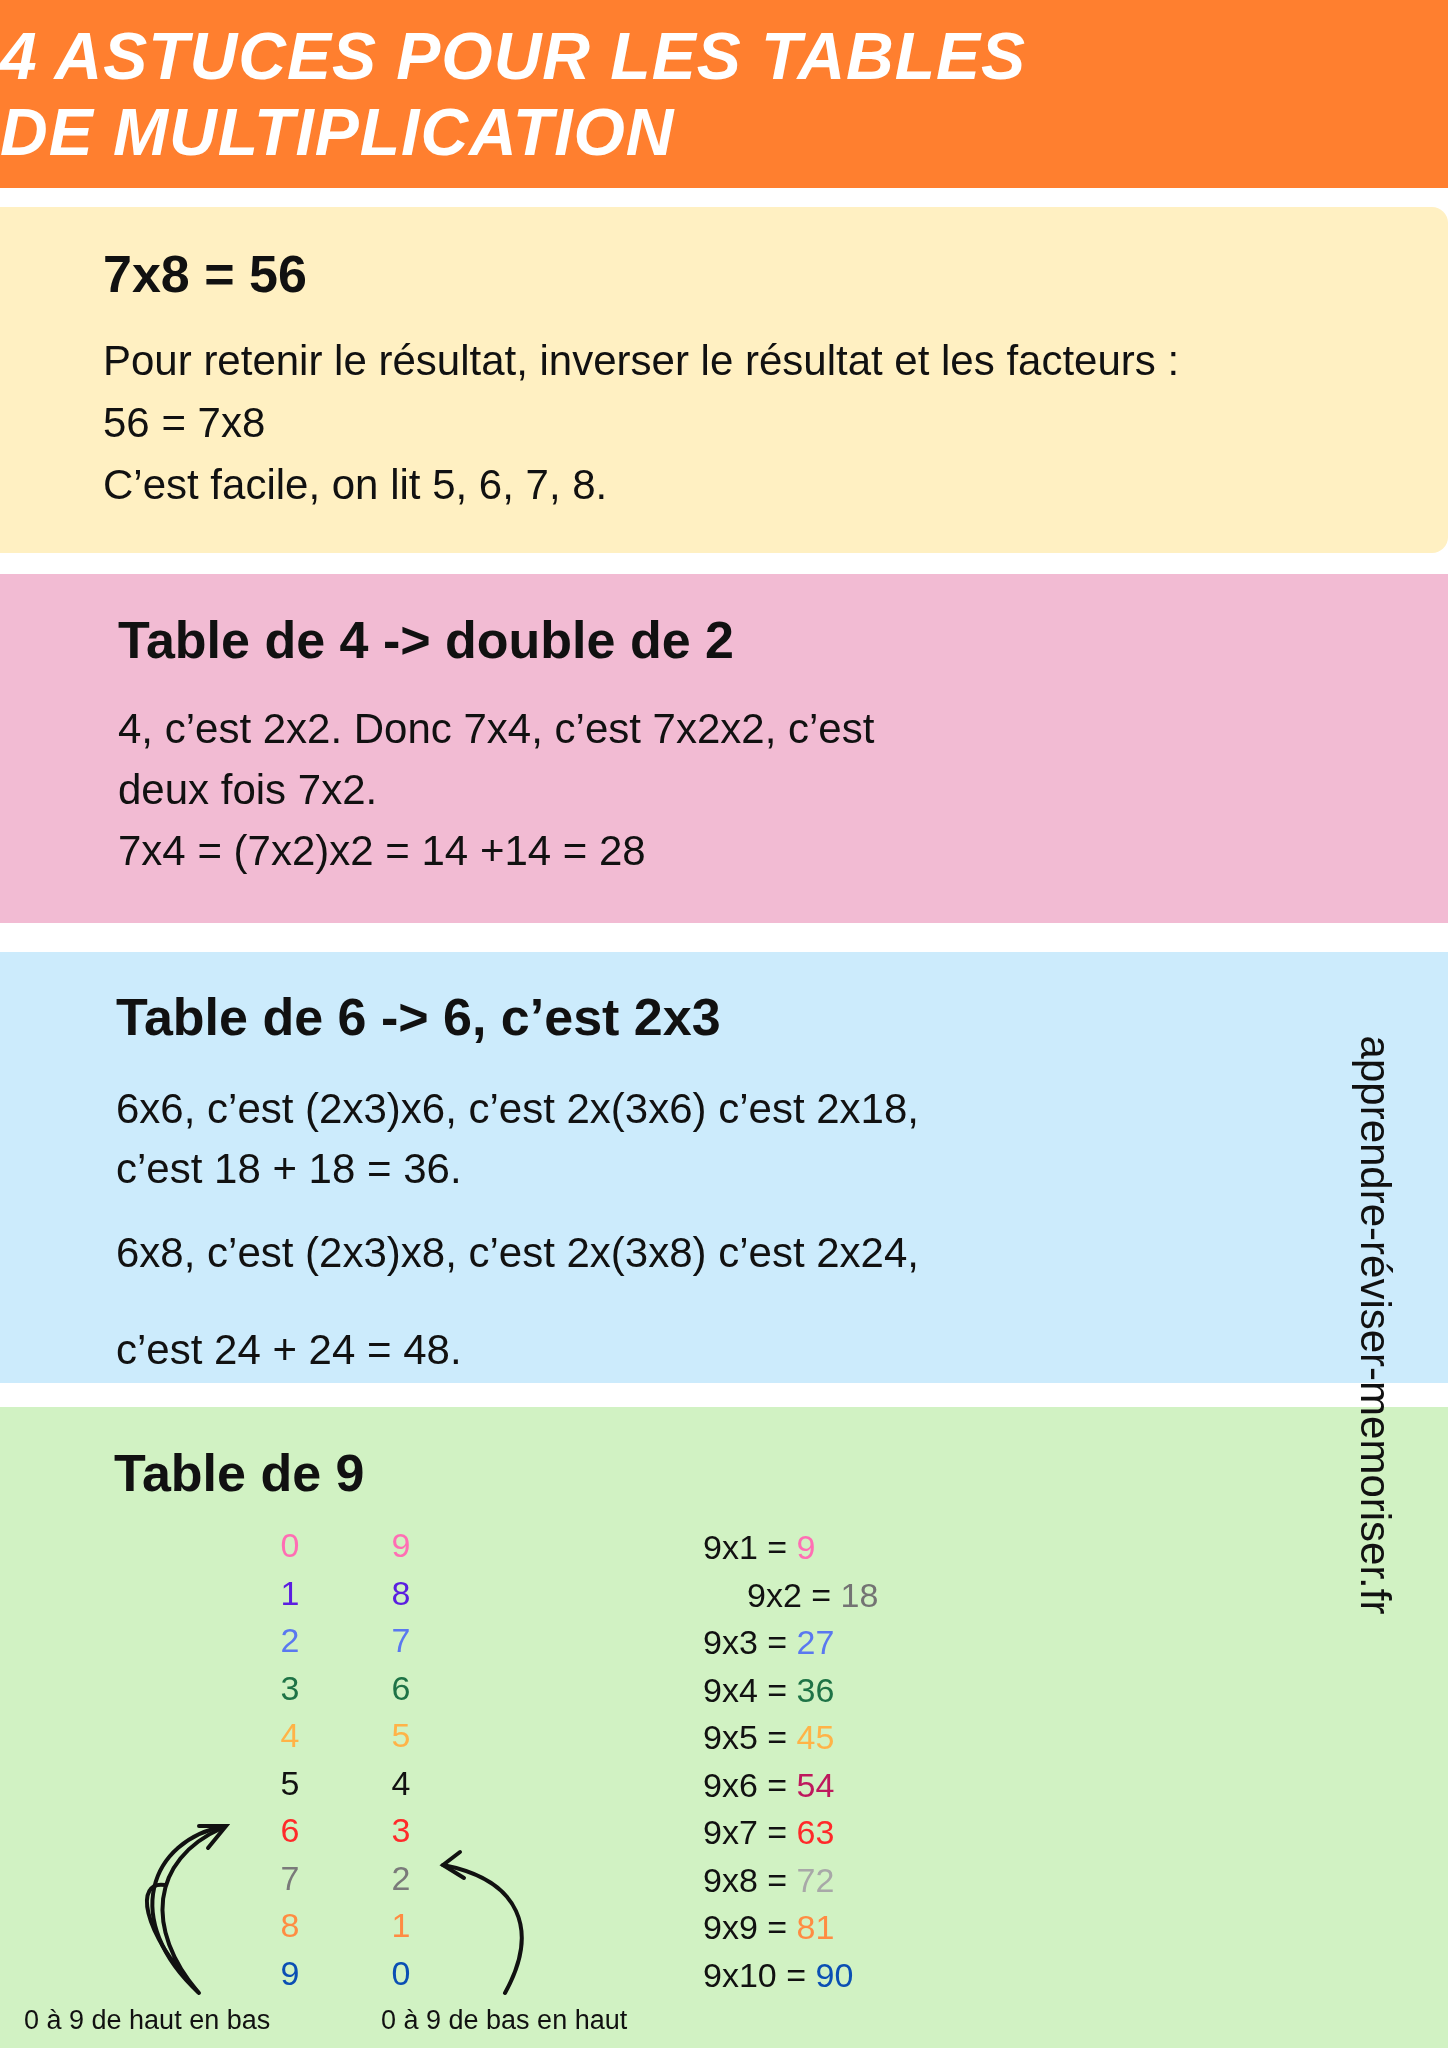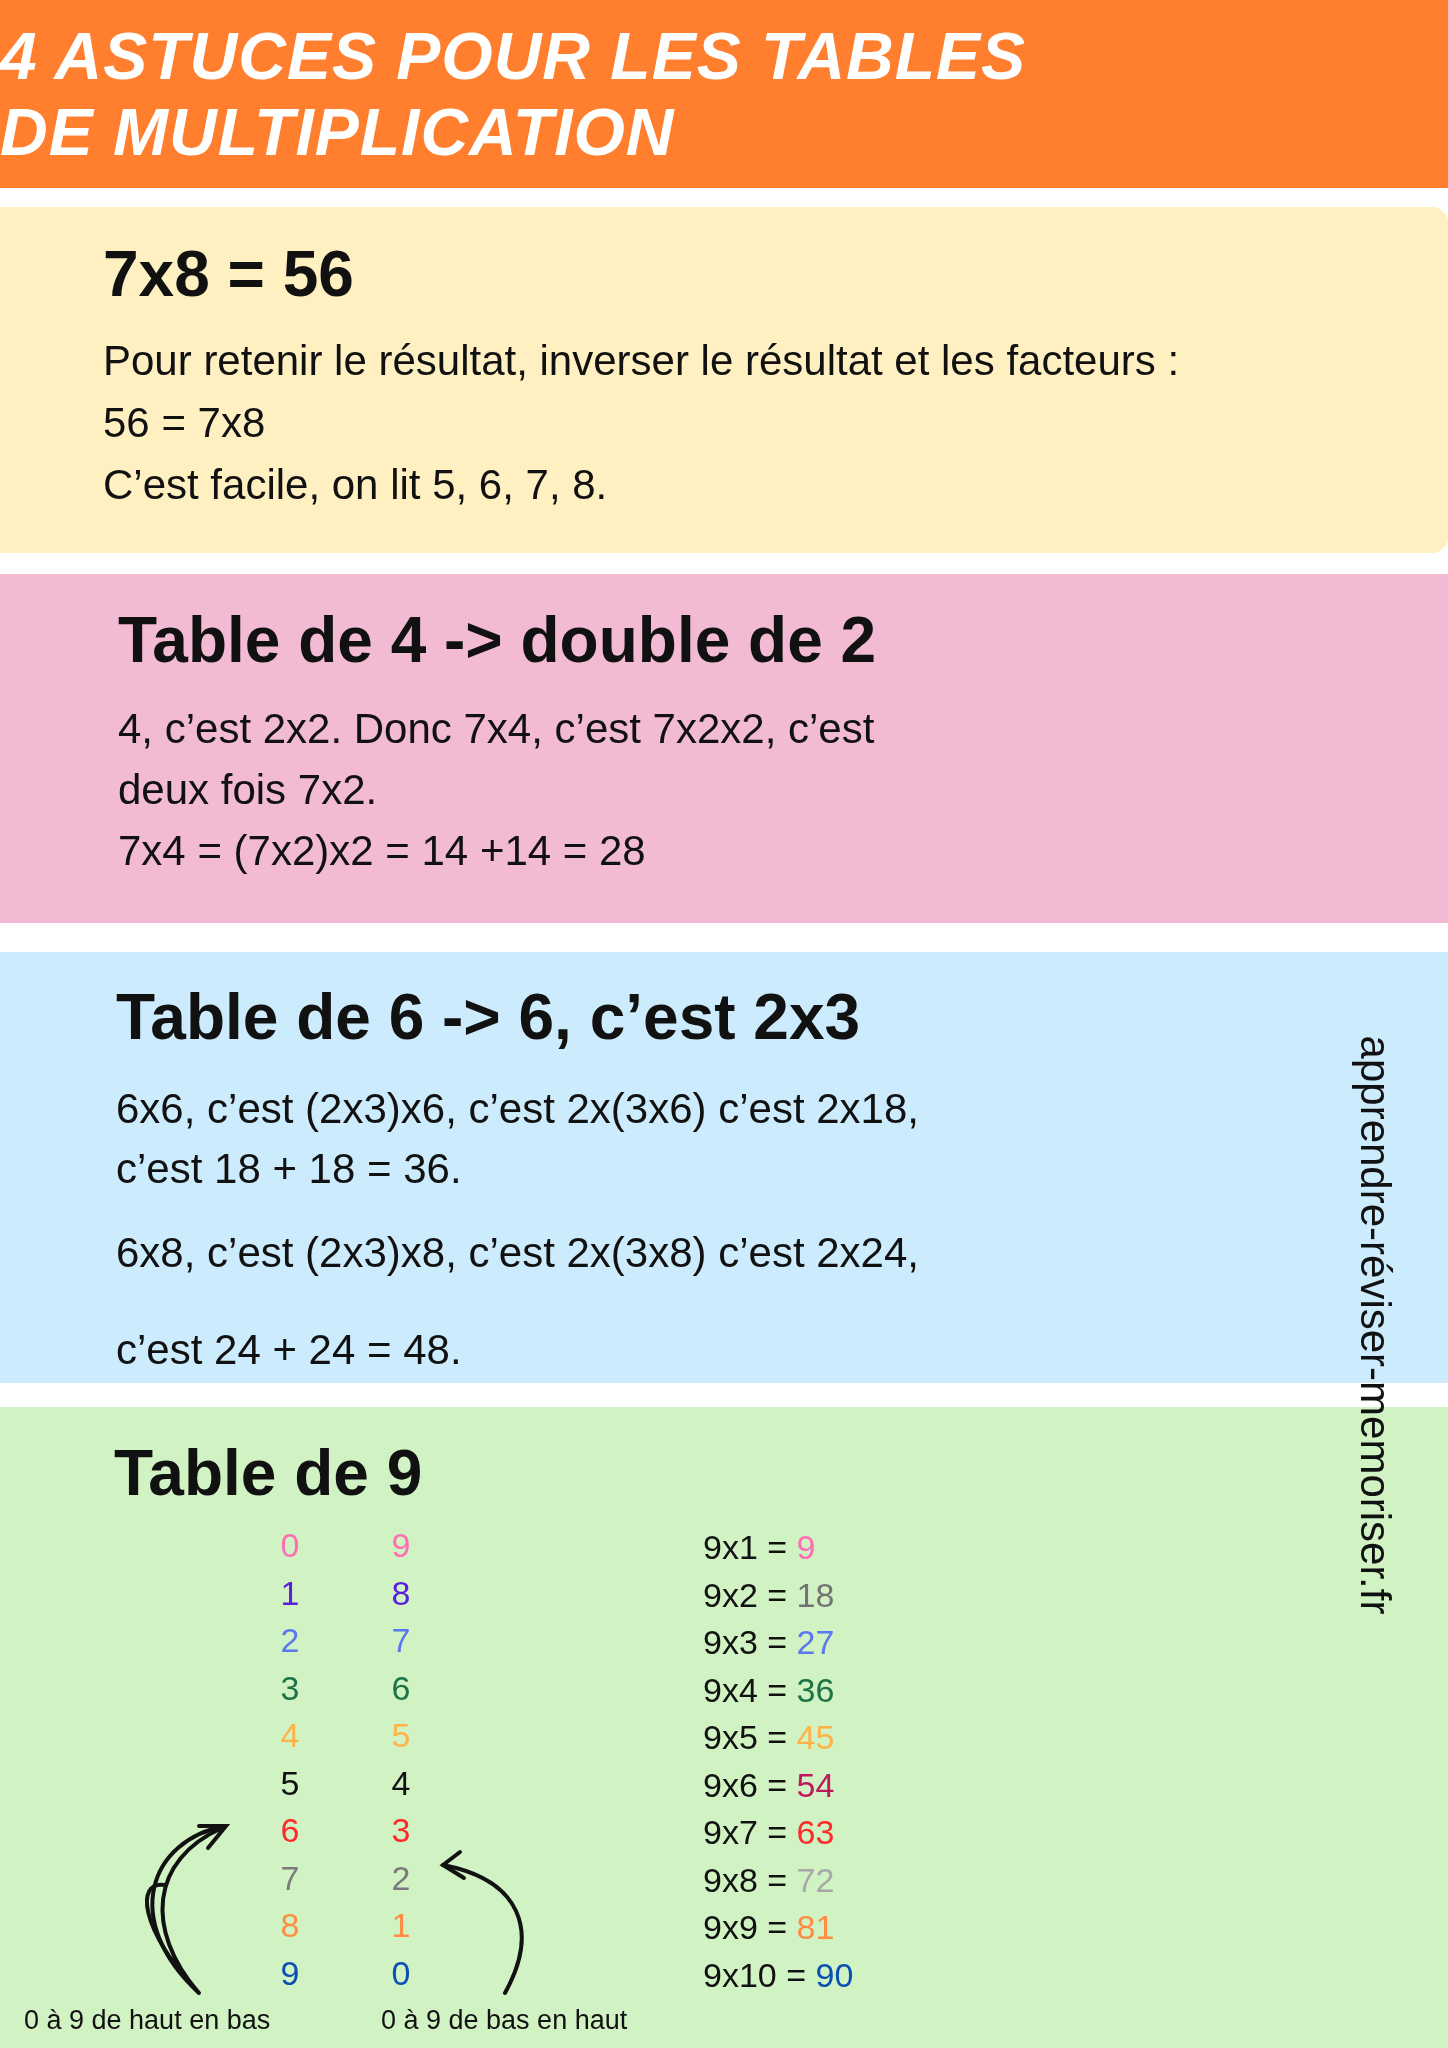--- a/index.html
+++ b/index.html
@@ -17,21 +17,21 @@
   .header .line {
     color:#ffffff; font-weight:bold; font-size:66px; line-height:76px;
     letter-spacing:1px;
   }
   .band { position:absolute; left:0; width:1448px; }
   .band.yellow { top:207px; height:346px; background:#fff0c2; border-radius:0 16px 16px 0; }
   .band.pink { top:574px; height:349px; background:#f2bbd3; }
   .band.blue { top:952px; height:431px; background:#ccebfc; }
   .band.green { top:1407px; height:641px; background:#d1f2c3; }
 
-  .title { position:absolute; font-weight:bold; font-size:64px; line-height:60px; }
+  .title { position:absolute; font-weight:bold; font-size:52px; line-height:60px; }
   .para { position:absolute; font-size:42px; line-height:61px; }
 
   .vtext {
     position:absolute; left:1347px; top:980px; width:56px; height:690px;
     display:flex; align-items:center; justify-content:center;
   }
   .vtext span {
     display:block; transform:rotate(90deg); white-space:nowrap;
     font-size:42px; color:#111;
   }
@@ -90,21 +90,21 @@
     <div class="digit" style="left: 381px; top: 1667.5px; color: rgb(30, 115, 70);">6</div>
     <div class="digit" style="left: 381px; top: 1715px; color: rgb(255, 179, 71);">5</div>
     <div class="digit" style="left: 381px; top: 1762.5px; color: rgb(17, 17, 17);">4</div>
     <div class="digit" style="left: 381px; top: 1810px; color: rgb(255, 42, 42);">3</div>
     <div class="digit" style="left: 381px; top: 1857.5px; color: rgb(122, 122, 122);">2</div>
     <div class="digit" style="left: 381px; top: 1905px; color: rgb(255, 140, 66);">1</div>
     <div class="digit" style="left: 381px; top: 1952.5px; color: rgb(10, 79, 180);">0</div>
   </div>
 <div id="equations">
     <div class="eq" style="left: 703px; top: 1527px;"><span style="white-space: pre;">9x1 = </span><span style="color: rgb(255, 110, 180);">9</span></div>
-    <div class="eq" style="left: 703px; top: 1574.5px;"><span style="white-space: pre;">9x2 = </span><span style="color: #737373;">18</span></div>
+    <div class="eq" style="left: 703px; top: 1574.5px;"><span style="white-space: pre; margin-left: 44px;">9x2 = </span><span style="color: #737373;">18</span></div>
     <div class="eq" style="left: 703px; top: 1622px;"><span style="white-space: pre;">9x3 = </span><span style="color: rgb(90, 120, 240);">27</span></div>
     <div class="eq" style="left: 703px; top: 1669.5px;"><span style="white-space: pre;">9x4 = </span><span style="color: rgb(30, 115, 70);">36</span></div>
     <div class="eq" style="left: 703px; top: 1717px;"><span style="white-space: pre;">9x5 = </span><span style="color: rgb(255, 179, 71);">45</span></div>
     <div class="eq" style="left: 703px; top: 1764.5px;"><span style="white-space: pre;">9x6 = </span><span style="color: #be185d;">54</span></div>
     <div class="eq" style="left: 703px; top: 1812px;"><span style="white-space: pre;">9x7 = </span><span style="color: rgb(255, 42, 42);">63</span></div>
     <div class="eq" style="left: 703px; top: 1859.5px;"><span style="white-space: pre;">9x8 = </span><span style="color: rgb(168, 168, 168);">72</span></div>
     <div class="eq" style="left: 703px; top: 1907px;"><span style="white-space: pre;">9x9 = </span><span style="color: rgb(255, 140, 66);">81</span></div>
     <div class="eq" style="left: 703px; top: 1954.5px;"><span style="white-space: pre;">9x10 = </span><span style="color: rgb(10, 79, 180);">90</span></div>
   </div>
 

